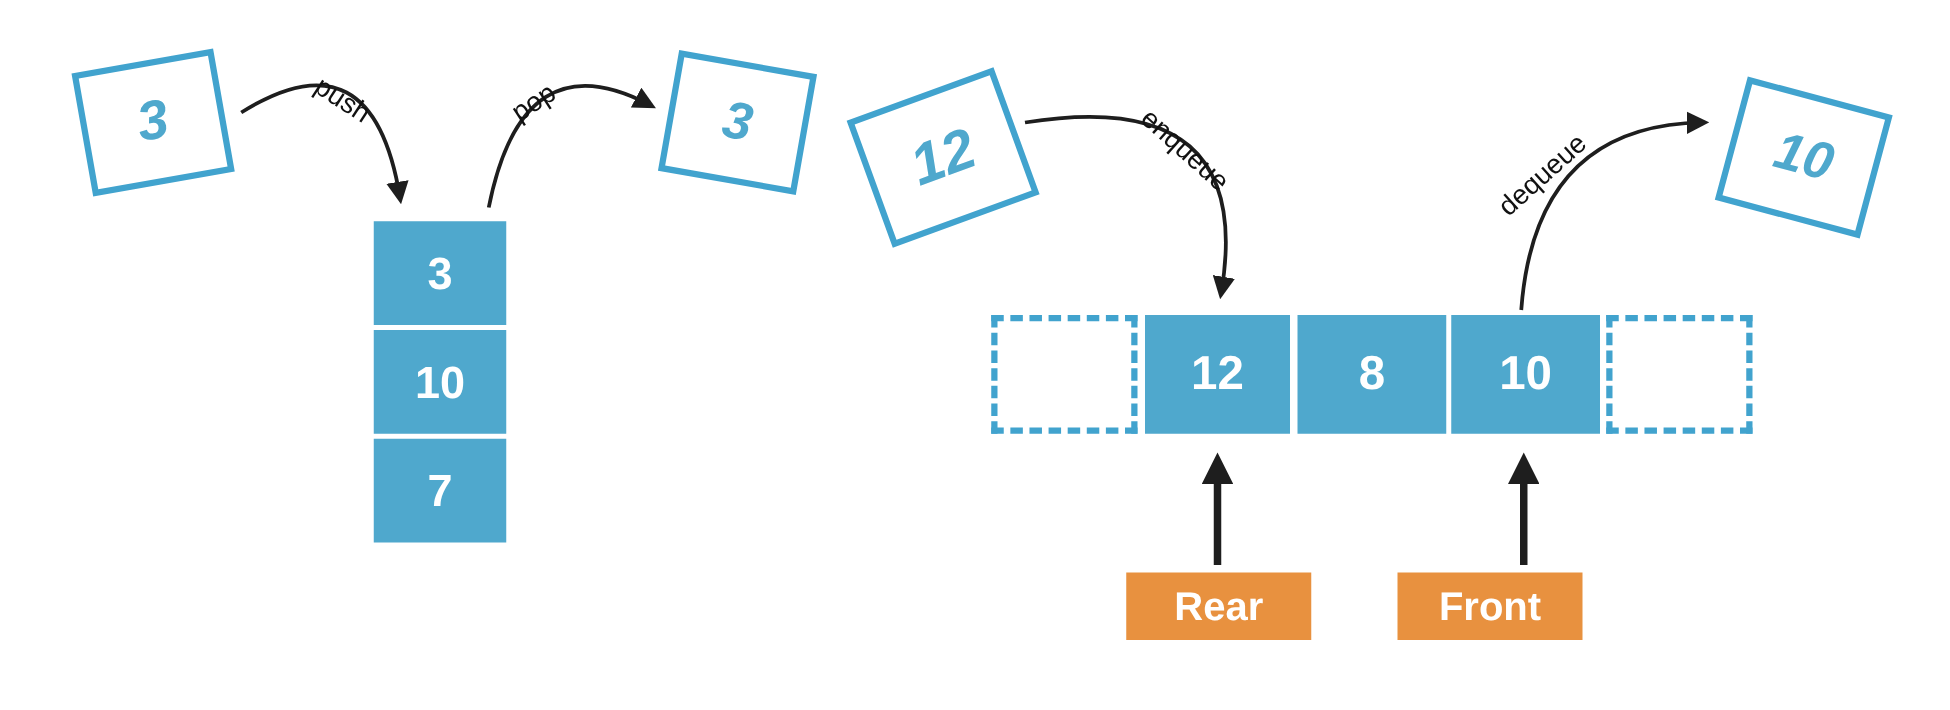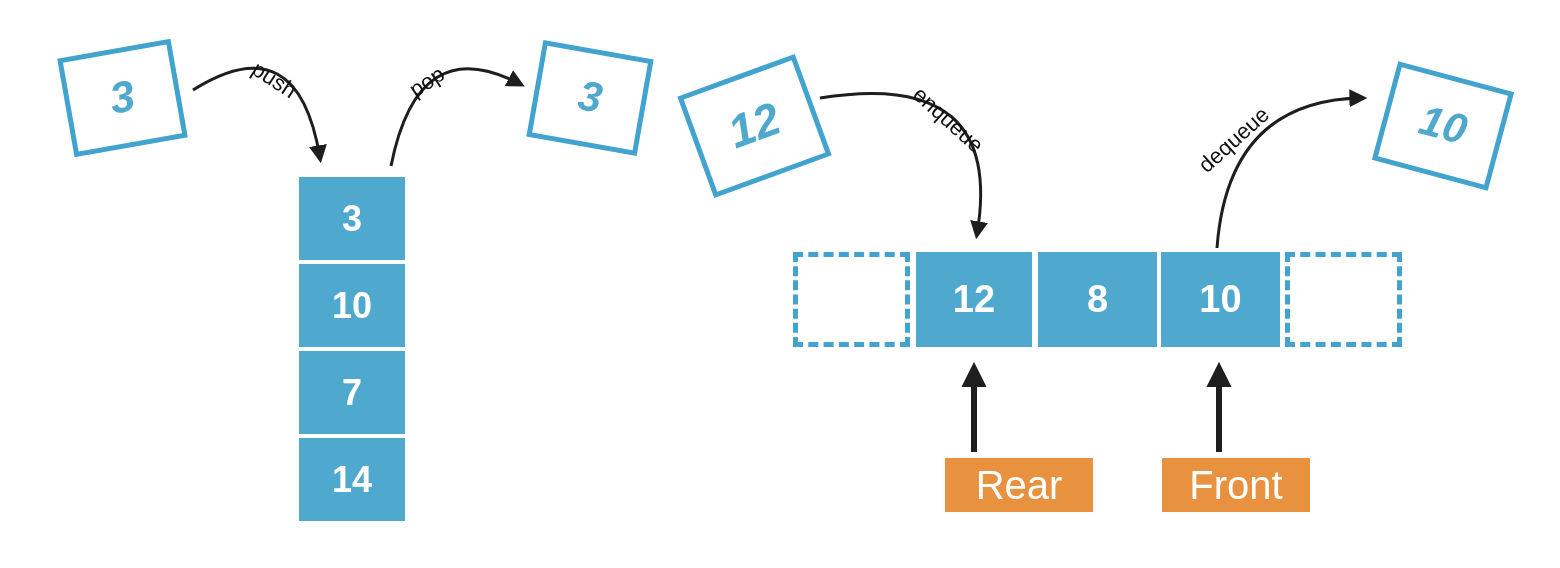--- a/index.html
+++ b/index.html
@@ -57,21 +57,21 @@
     display:flex;align-items:center;justify-content:center;
     font-weight:bold;font-size:38px;color:var(--text-white,#fff);
   }
   .q-solid{background:var(--blue-fill,#4FA8CD);}
   .q-dashed{background:transparent;border:5px dashed var(--blue-border,#41A3CE);}
   
   .badge{
     position:absolute;top:458px;width:148px;height:54px;
     background:var(--orange,#E8913F);
     display:flex;align-items:center;justify-content:center;
-    color:var(--text-white,#fff);font-weight:normal;font-size:40px;margin-left:44px;
+    color:var(--text-white,#fff);font-weight:bold;font-size:32px;
   }
 </style>
 </head>
 <body>
 
 <div class="canvas">
 
   <svg class="arrows" width="1560" height="568" viewBox="0 0 1560 568" xmlns="http://www.w3.org/2000/svg">
     <defs>
       <marker id="head-sm" viewBox="0 0 10 10" refX="7" refY="5" markerWidth="6" markerHeight="6" orient="auto-start-reverse">
@@ -106,23 +106,20 @@
     <div class="stack-col">
       <div class="stack-cell">
         <span>3</span>
       </div>
       <div class="stack-cell">
         <span>10</span>
       </div>
       <div class="stack-cell">
         <span>7</span>
       </div>
-      <div class="stack-cell">
-        <span>14</span>
-      </div>
     </div>
   </div>
 
   <div>
 
     <div class="item-box" style="left:692px;top:72px;width:125px;height:108px;font-size:46px;transform:rotate(-20deg);">
       <span class="num">12</span>
     </div>
 
     <div class="op-label" style="left:948px;top:120px;transform:translate(-50%,-50%) rotate(42deg);">enqueue</div>

